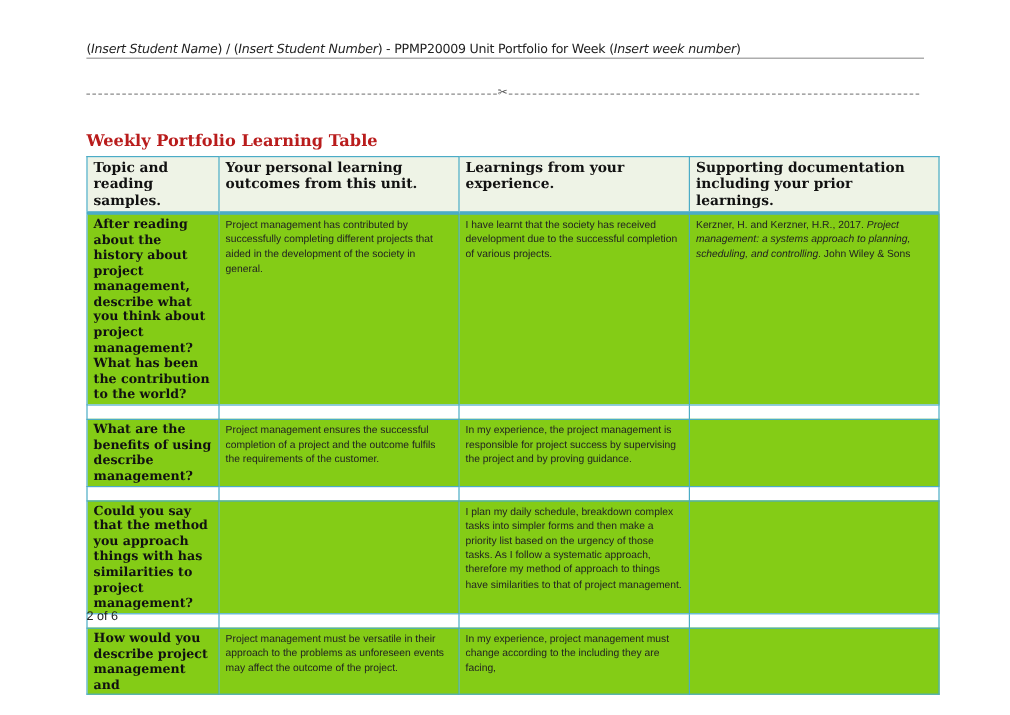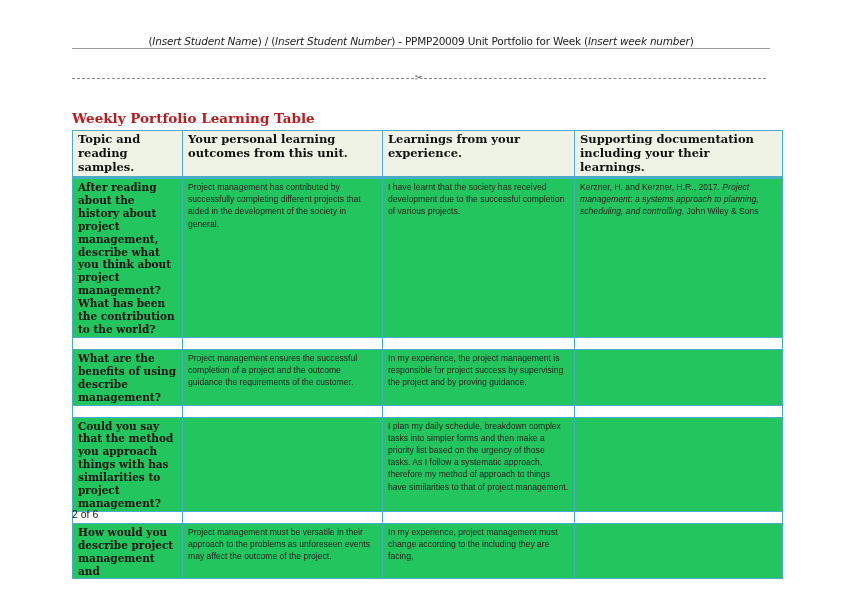--- a/index.html
+++ b/index.html
@@ -1,29 +1,29 @@
 <!DOCTYPE html>
 <html><head>
 <meta charset="utf-8">
 <style>
   html, body { margin:0; padding:0; background:#ffffff; }
   body { width:842px; height:596px; position:relative; overflow:hidden; font-family:"Liberation Sans", sans-serif; color:#222; }
-  .header-text { position:absolute; left:72px; width:698px; top:35px; text-align:center; font-size:10.5px; color:#222; font-family:"DejaVu Sans", sans-serif; letter-spacing:-0.2px; }
+  .header-text { position:absolute; left:72px; width:698px; top:35px; font-size:10.5px; color:#222; font-family:"DejaVu Sans", sans-serif; letter-spacing:-0.2px; }
   .header-text i { font-style:italic; }
   .header-rule { position:absolute; left:72px; width:698px; top:48px; height:0; border-top:1.5px solid #9a9a9a; }
   .section-break { position:absolute; left:72px; width:694px; top:72px; height:12px; display:flex; align-items:center; }
   .section-break .dots { flex:1; border-top:1px dashed #8a8a8a; height:0; }
   .section-break .mark { font-size:10px; color:#555; padding:0 1px; line-height:10px; font-family:"DejaVu Sans", sans-serif; }
   .table-title { position:absolute; left:72px; top:110px; font-family:"DejaVu Serif", serif; font-weight:bold; font-size:13.5px; color:#b91c1c; }
   table.wpt { position:absolute; left:72px; top:130px; width:710px; border-collapse:collapse; table-layout:fixed; }
   table.wpt td, table.wpt th { border:1px solid #4bacc6; vertical-align:top; padding:2px 5px 2px 5px; }
   table.wpt th { background:#eef3e6; font-family:"DejaVu Serif", serif; font-weight:bold; font-size:11.5px; text-align:left; color:#111; line-height:14px; padding:1px 5px 2px 5px;margin-top:12px; }
   table.wpt tr.head { border-bottom:3px solid #4bacc6; }
   table.wpt tr.head th { border-bottom:3px solid #4bacc6; }
-  table.wpt td { background:#22c55e; font-family:"Liberation Sans", sans-serif; font-size:8.6px; line-height:12.2px; color:#222; }
+  table.wpt td { background:#84cc16; font-family:"Liberation Sans", sans-serif; font-size:8.6px; line-height:12.2px; color:#222; }
   table.wpt td.q { font-family:"DejaVu Serif", serif; font-weight:bold; font-size:10.5px; line-height:12.9px; color:#111; padding:2px 4px 1px 5px; }
   table.wpt tr.spacer td { background:#ffffff; height:9px; padding:1px; }
   table.wpt td i { font-style:italic; }
   .page-num { position:absolute; left:72px; top:508px; font-size:10.5px; color:#222; font-family:"Liberation Sans", sans-serif; }
 </style>
 </head>
 <body>
 
 <div class="header-text"><span>(</span><i>Insert Student Name</i><span>) / (</span><i>Insert Student Number</i><span>) - PPMP20009 Unit Portfolio for Week (</span><i>Insert week number</i><span>)</span></div>
 <div class="header-rule"></div>
@@ -41,39 +41,39 @@
     <col style="width:110px">
     <col style="width:200px">
     <col style="width:192px">
     <col style="width:208px">
   </colgroup>
   <tbody>
       <tr class="head">
     <th>Topic and reading samples.</th>
     <th>Your personal learning outcomes from this unit.</th>
     <th>Learnings from your experience.</th>
-    <th>Supporting documentation including your their learnings.</th>
+    <th>Supporting documentation including your prior learnings.</th>
   </tr>
 
   <tr style="height:132px">
     <td class="q">After reading about the history about project management, describe what you think about project management? What has been the contribution to the world?</td>
     <td>Project management has contributed by successfully completing different projects that aided in the development of the society in general.</td>
     <td>I have learnt that the society has received development due to the successful completion of various projects.</td>
     <td><span>Kerzner, H. and Kerzner, H.R., 2017. </span><i>Project management: a systems approach to planning, scheduling, and controlling</i><span>. John Wiley &amp; Sons</span></td>
   </tr>
   <tr class="spacer">
         <td></td>
         <td></td>
         <td></td>
         <td></td>
       </tr>
 
   <tr style="height:52px">
     <td class="q">What are the benefits of using describe management?</td>
-    <td>Project management ensures the successful completion of a project and the outcome guidance the requirements of the customer.</td>
+    <td>Project management ensures the successful completion of a project and the outcome fulfils the requirements of the customer.</td>
     <td>In my experience, the project management is responsible for project success by supervising the project and by proving guidance.</td>
     <td></td>
   </tr>
   <tr class="spacer">
         <td></td>
         <td></td>
         <td></td>
         <td></td>
       </tr>
 

